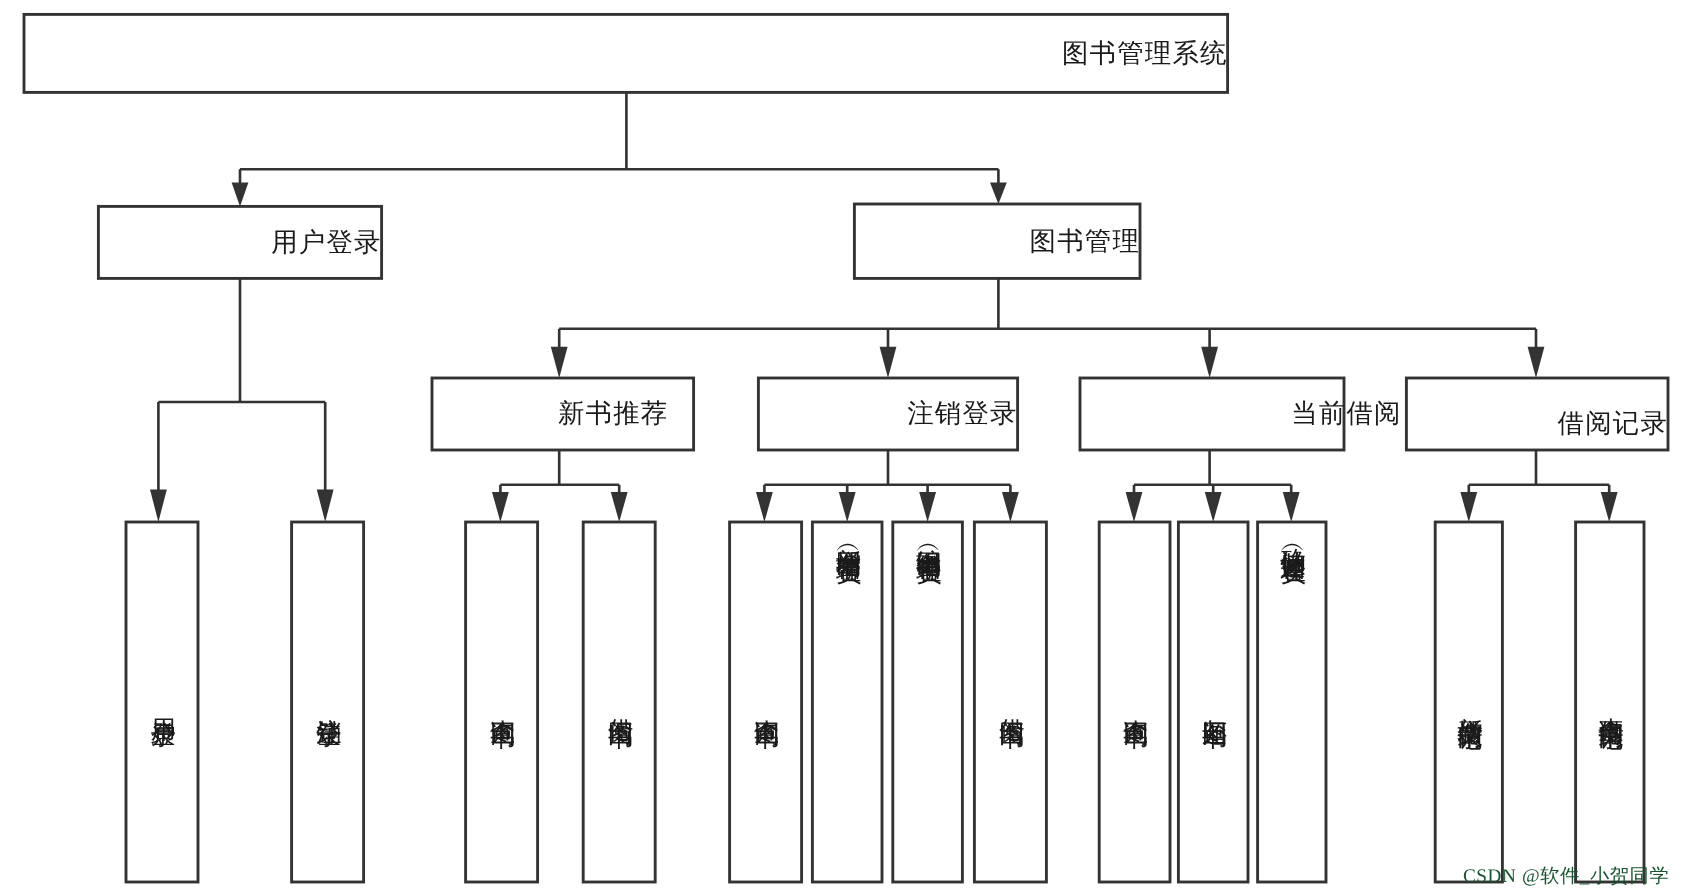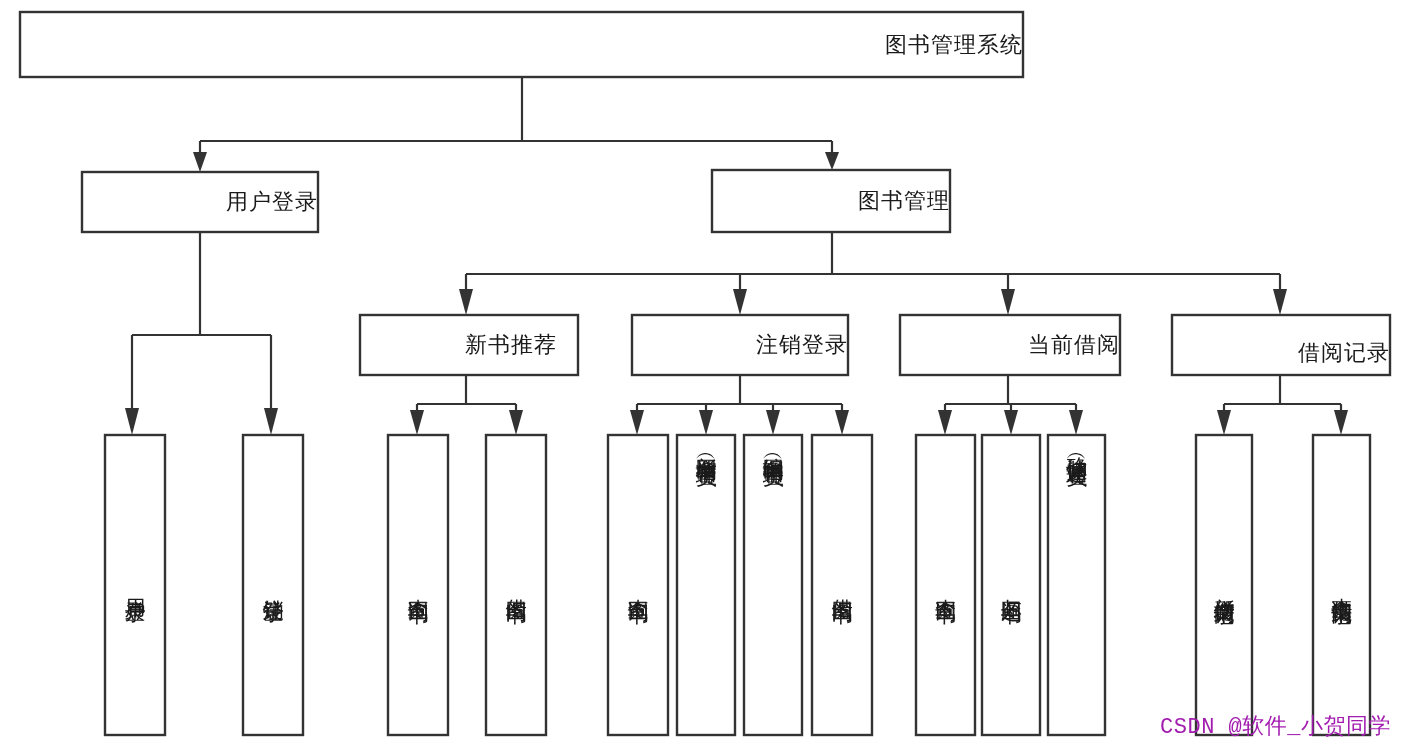--- a/index.html
+++ b/index.html
@@ -69,23 +69,23 @@
     font-family: "Liberation Sans", "DejaVu Sans", sans-serif;
     font-size: 22px;
     color: #1a1a1a;
     letter-spacing: 1px;
     white-space: nowrap;
   }
   #watermark {
     position: absolute;
     right: 14px;
     bottom: 6px;
-    font-family: Liberation Mono, monospace;
-    font-size: 22px;
-    color: #a21caf;
+    font-family: Liberation Serif, serif;
+    font-size: 16px;
+    color: #14532d;
     letter-spacing: 0.5px;
     white-space: nowrap;
     pointer-events: none;
   }
 </style>
 </head>
 <body>
 
 <div id="diagram-root">
 
@@ -205,21 +205,21 @@
   </div>
 
   <div class="hlabel-wrap" style="left:360px; top:315px; width:197px; height:60px;">
     <span class="hlabel-text">新书推荐</span>
   </div>
 
   <div class="hlabel-wrap" style="left:632px; top:315px; width:216px; height:60px;">
     <span class="hlabel-text">注销登录</span>
   </div>
 
-  <div class="hlabel-wrap" style="left:900px; top:315px; width:220px; height:60px;">
+  <div class="hlabel-wrap" style="left:900px; top:315px; width:220px; height:60px;padding-left:48px;">
     <span class="hlabel-text">当前借阅</span>
   </div>
 
   <div class="hlabel-wrap" style="left:1172px; top:315px; width:218px; height:76px;">
     <span class="hlabel-text">借阅记录</span>
   </div>
 
   <div class="vlabel-wrap" style="left:105px; top:435px; width:60px; height:300px;">
     <span class="vlabel-text">用户登录</span>
   </div>

